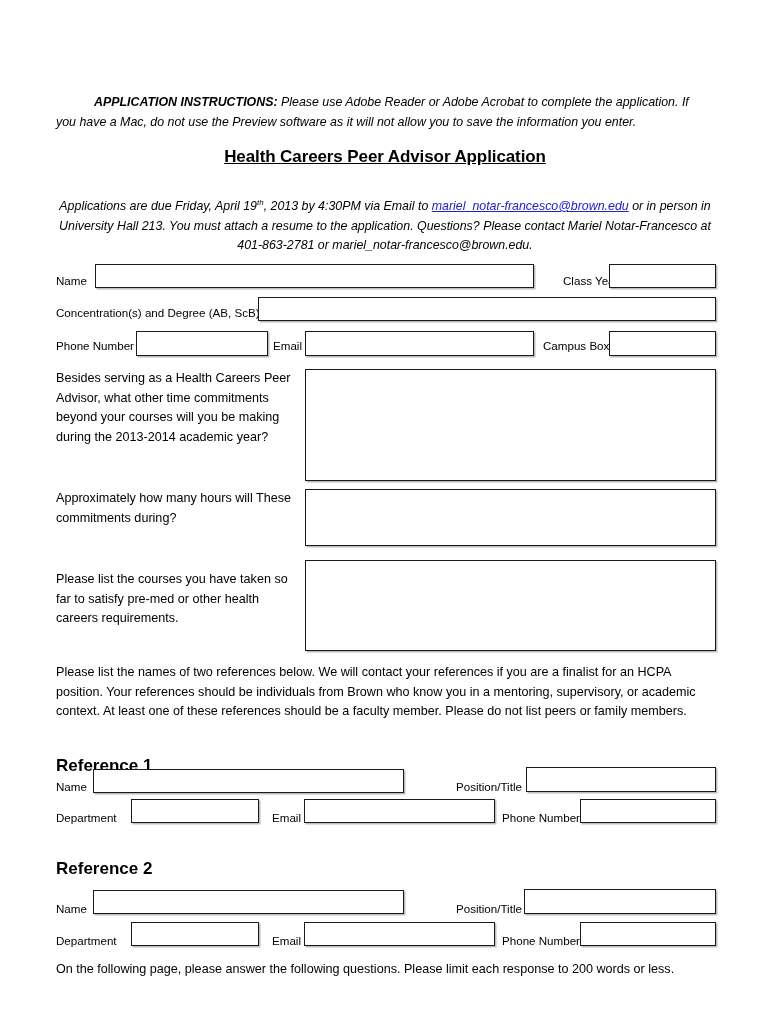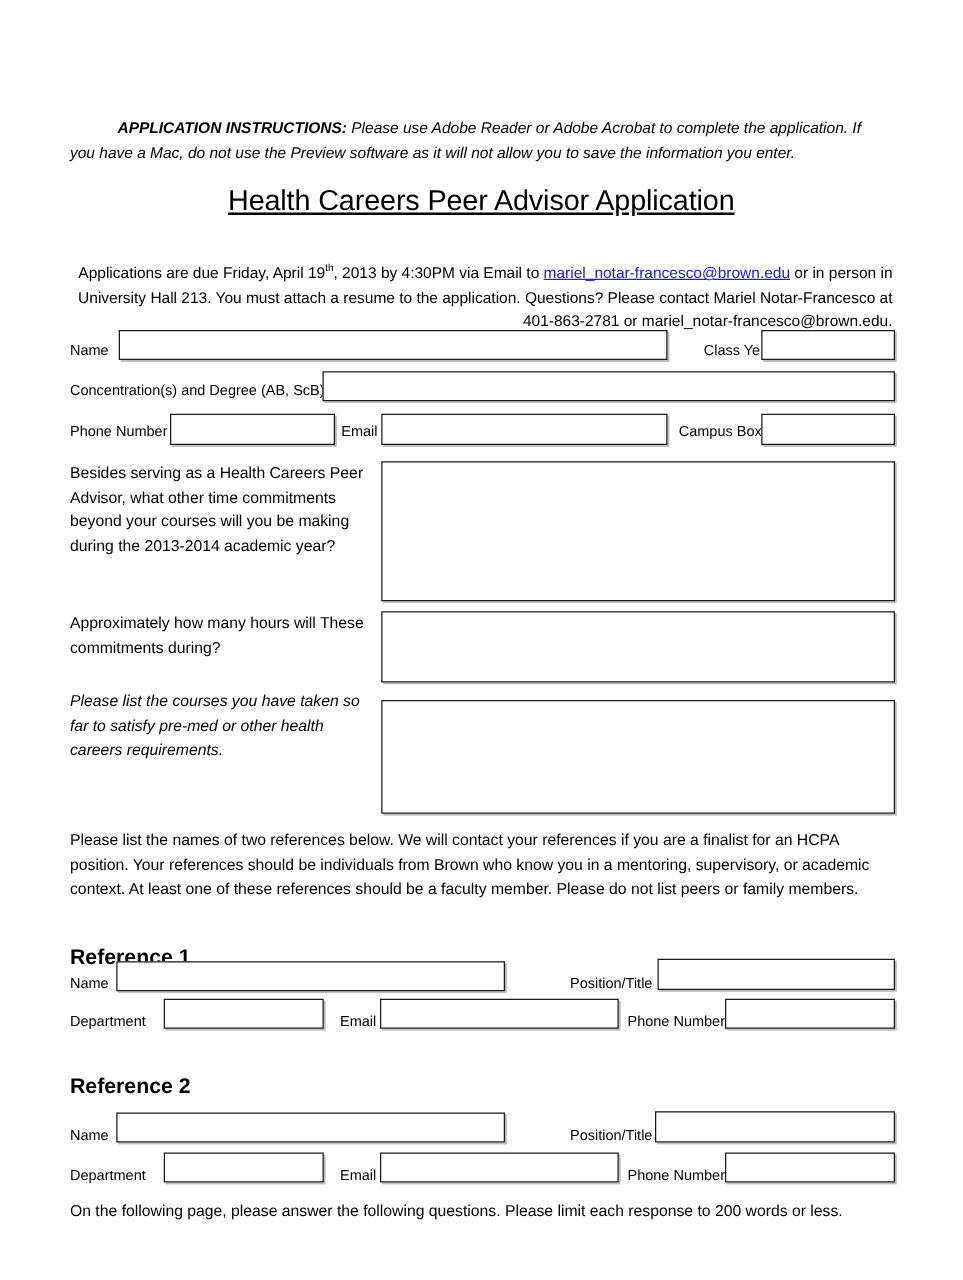--- a/index.html
+++ b/index.html
@@ -39,35 +39,35 @@
     font-style: italic;
     margin-left: 38px;
   }
 
   .doc-title {
     position: absolute;
     left: 56px;
     top: 147px;
     width: 658px;
     text-align: center;
-    font-size: 23px;
-    font-weight: normal;
+    font-size: 17px;
+    font-weight: bold;
     text-decoration: underline;
     letter-spacing: -0.1px;
   }
 
   .due-para {
     position: absolute;
     left: 56px;
     top: 193px;
     width: 658px;
+    font-style: italic;
     font-size: 12.4px;
     line-height: 19.5px;
-    text-align: right;
-    margin-top: 12px;
+    text-align: center;
   }
   .due-para a.email-link {
     color: #2020cc;
     text-decoration: underline;
   }
   .due-para sup {
     font-size: 8px;
     vertical-align: super;
   }
 
@@ -152,21 +152,21 @@
 
   <div class="flabel" style="left:543px; top:339px;">Campus Box</div>
   <div class="fbox" style="left:609px; top:331px; width:107px; height:25px;"></div>
 
   <div class="qtext" style="left:56px; top:369px;">Besides serving as a Health Careers Peer Advisor, what other time commitments beyond your courses will you be making during the 2013-2014 academic year?</div>
   <div class="fbox" style="left:305px; top:369px; width:411px; height:112px;"></div>
 
   <div class="qtext" style="left:56px; top:489px;">Approximately how many hours will These commitments during?</div>
   <div class="fbox" style="left:305px; top:489px; width:411px; height:57px;"></div>
 
-  <div class="qtext" style="left:56px; top:552px;font-style:italic;">Please list the courses you have taken so far to satisfy pre-med or other health careers requirements.</div>
+  <div class="qtext" style="left:56px; top:570px;">Please list the courses you have taken so far to satisfy pre-med or other health careers requirements.</div>
   <div class="fbox" style="left:305px; top:560px; width:411px; height:91px;"></div>
 
   <div class="refs-para">Please list the names of two references below. We will contact your references if you are a finalist for an HCPA position. Your references should be individuals from Brown who know you in a mentoring, supervisory, or academic context. At least one of these references should be a faculty member. Please do not list peers or family members.</div>
 
   <div class="ref-heading" style="top:736px;margin-top:20px;">Reference 1</div>
 
   <div class="flabel" style="left:56px; top:780px;">Name</div>
   <div class="fbox" style="left:93px; top:769px; width:311px; height:24px;"></div>
 
   <div class="flabel" style="left:456px; top:780px;">Position/Title</div>

